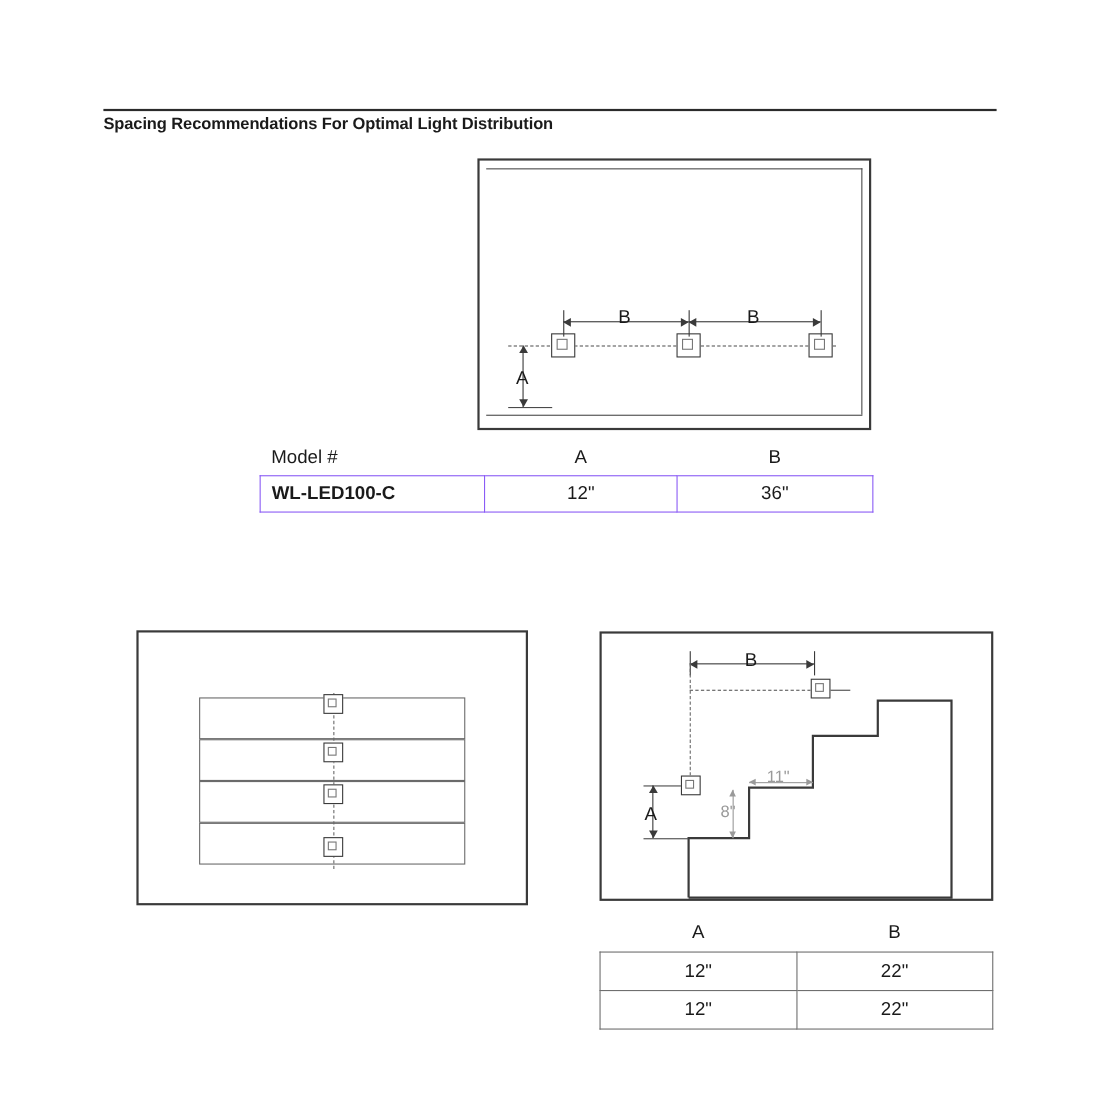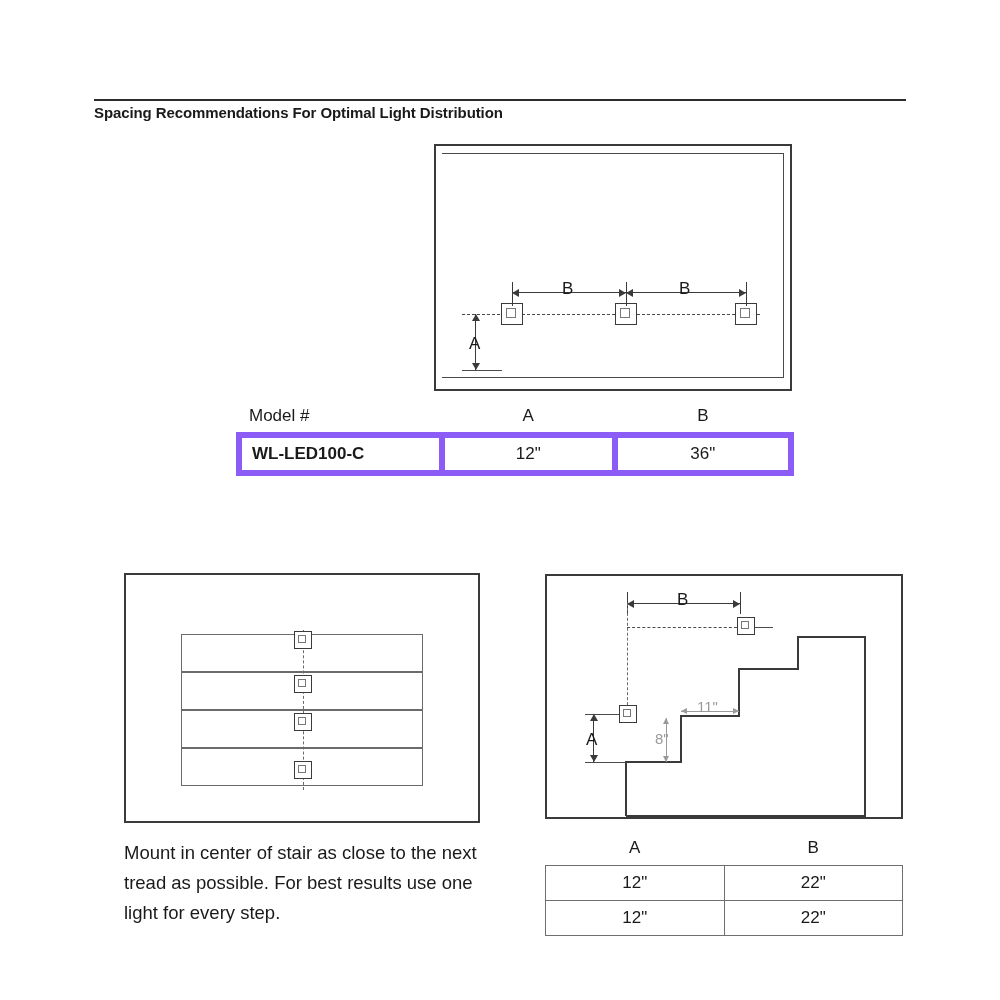--- a/index.html
+++ b/index.html
@@ -202,21 +202,21 @@
   .dim-v-gray::after  { bottom: 0; border-top: 6px solid #9a9a9a; }
   .gray-txt { color: #9a9a9a; }
 
   
   table.spec {
     position: absolute;
     border-collapse: collapse;
     font-size: 17px;
   }
   table.spec td {
-    border: 6px solid #8b5cf6;
+    border: 1px solid #8b5cf6;
     text-align: center;
     padding: 4px 6px;
     height: 24px;
   }
   table.spec td.hdr-plain {
     border: none;
     font-weight: normal;
     margin-top: 24px;
   }
   table.spec td.model {
@@ -304,21 +304,20 @@
   <div class="inner-box" style="left:181px; top:710px; width:242px; height:38px;"></div>
   <div class="inner-box" style="left:181px; top:748px; width:242px; height:38px;"></div>
 
   <div class="dash-v" style="left:303px; top:630px; height:160px;"></div>
 
   <div class="fixture-sm" style="left:294px; top:631px;"></div>
   <div class="fixture-sm" style="left:294px; top:675px;"></div>
   <div class="fixture-sm" style="left:294px; top:713px;"></div>
   <div class="fixture-sm" style="left:294px; top:761px;"></div>
 
-  <div class="caption" style="left:124px; top:838px;">Mount in center of stair as close to the next tread as possible. For best results use one light for every step.</div>
 
 
   <div class="box" style="left:545px; top:574px; width:358px; height:245px;"></div>
 
   <svg class="svgwrap">
     <polyline points="626,816 626,762 681,762 681,716 739,716 739,669 798,669 798,637 865,637 865,816 626,816" fill="none" stroke="#3a3a3a" stroke-width="2"></polyline>
   </svg>
 
   <div class="tick-v" style="left:627px; top:592px; height:22px;"></div>
   <div class="tick-v" style="left:740px; top:592px; height:22px;"></div>

